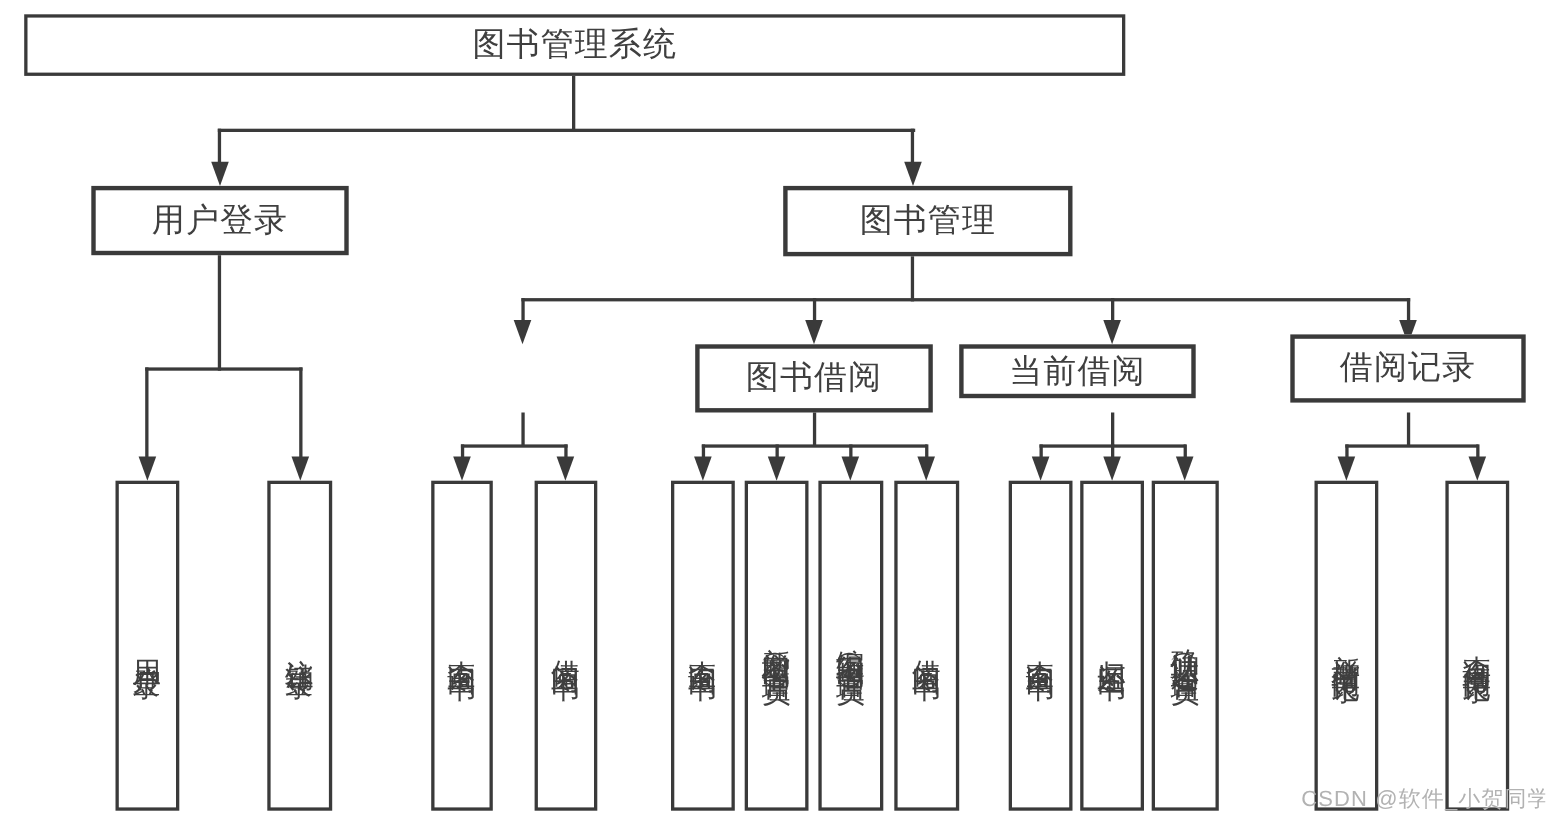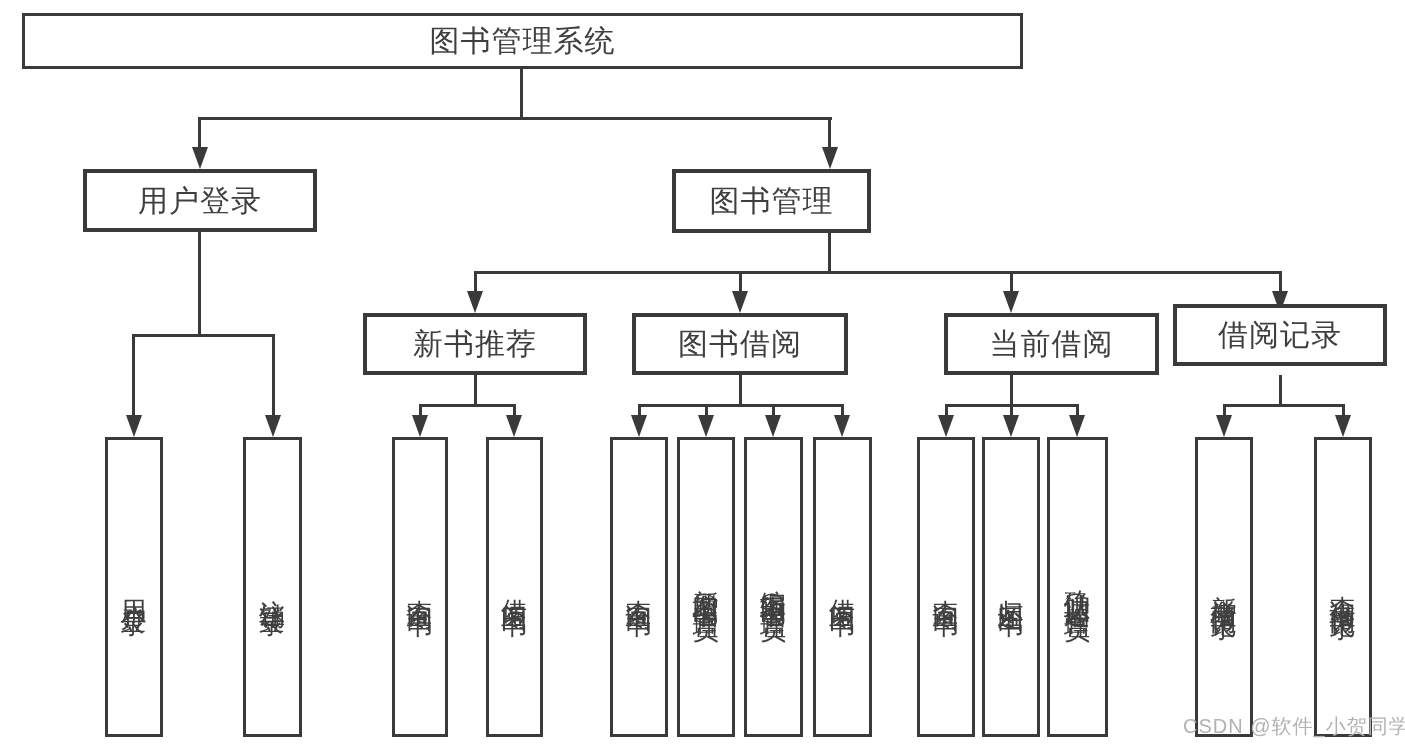--- a/index.html
+++ b/index.html
@@ -61,21 +61,21 @@
   <div class="vl" style="left:520px;top:69px;height:51px"></div>
   <div class="hl" style="left:198px;top:117px;width:634px"></div>
   <div class="vl" style="left:198px;top:117px;height:31px"></div>
   <div class="ar" style="left:192px;top:147px"></div>
   <div class="vl" style="left:828px;top:117px;height:31px"></div>
   <div class="ar" style="left:822px;top:147px"></div>
 
   <div class="box lvl" style="left:83px;top:169px;width:234px;height:63px">
     <span>用户登录</span>
   </div>
-  <div class="box lvl" style="left:672px;top:169px;width:199px;height:64px">
+  <div class="box lvl" style="left:712px;top:169px;width:263px;height:64px">
     <span>图书管理</span>
   </div>
 
   <div class="vl" style="left:198px;top:232px;height:105px"></div>
   <div class="hl" style="left:132px;top:334px;width:143px"></div>
   <div class="vl" style="left:132px;top:334px;height:82px"></div>
   <div class="ar" style="left:126px;top:415px"></div>
   <div class="vl" style="left:272px;top:334px;height:82px"></div>
   <div class="ar" style="left:265px;top:415px"></div>
 
@@ -83,27 +83,24 @@
   <div class="hl" style="left:474px;top:271px;width:808px"></div>
   <div class="vl" style="left:474px;top:271px;height:22px"></div>
   <div class="ar" style="left:467px;top:291px"></div>
   <div class="vl" style="left:739px;top:271px;height:22px"></div>
   <div class="ar" style="left:732px;top:291px"></div>
   <div class="vl" style="left:1010px;top:271px;height:22px"></div>
   <div class="ar" style="left:1003px;top:291px"></div>
   <div class="vl" style="left:1279px;top:271px;height:22px"></div>
   <div class="ar" style="left:1272px;top:291px"></div>
 
-  <div class="box lvl" style="left:363px;top:313px;width:224px;height:62px">
-    <span>新书推荐</span>
-  </div>
   <div class="box lvl" style="left:632px;top:313px;width:216px;height:62px">
     <span>图书借阅</span>
   </div>
-  <div class="box lvl" style="left:944px;top:313px;width:215px;height:62px">
+  <div class="box lvl" style="left:872px;top:313px;width:215px;height:49px">
     <span>当前借阅</span>
   </div>
   <div class="box lvl" style="left:1173px;top:304px;width:214px;height:62px">
     <span>借阅记录</span>
   </div>
 
   <div class="vl" style="left:474px;top:375px;height:31px"></div>
   <div class="hl" style="left:419px;top:404px;width:97px"></div>
   <div class="vl" style="left:419px;top:404px;height:13px"></div>
   <div class="ar" style="left:412px;top:415px"></div>

